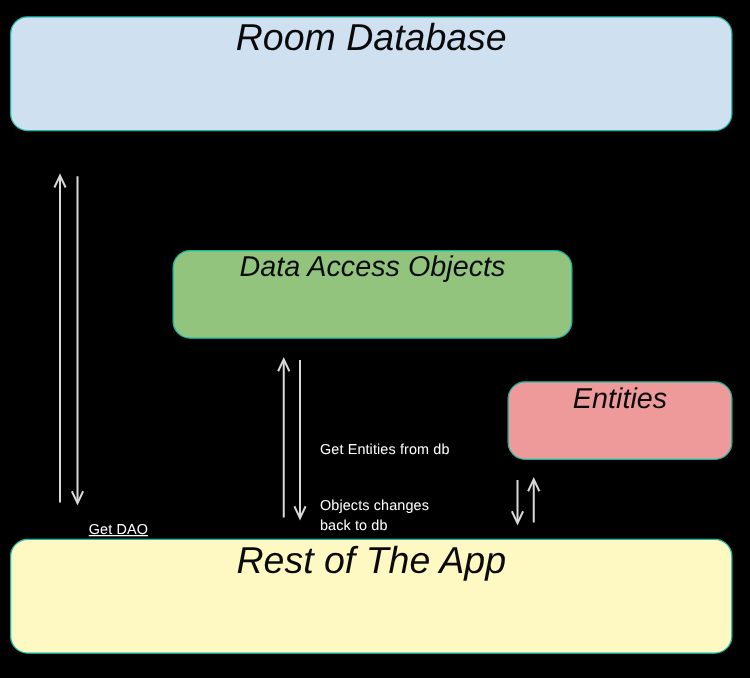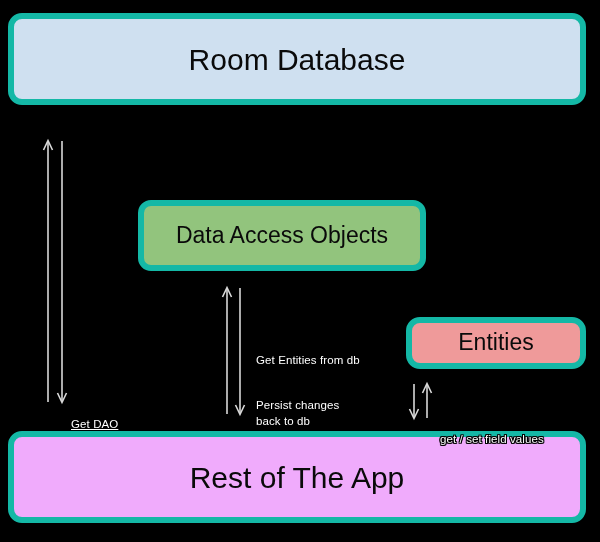--- a/index.html
+++ b/index.html
@@ -14,56 +14,55 @@
   #canvas {
     position: relative;
     width: 600px;
     height: 542px;
     background: #000000;
     overflow: hidden;
   }
   .node {
     position: absolute;
     box-sizing: border-box;
-    border: 6px solid #14b8a6;
+    border: 1px solid #14b8a6;
     border-radius: 14px;
     display: flex;
-    align-items: center;
+    align-items: flex-start;
     justify-content: center;
     color: #0a0a0a;
     text-align: center;
     line-height: 1.1;
     user-select: none;
+    font-style: italic;
   }
   .node-label {
     display: block;
     padding: 0 8px;
   }
 
   
   #node-room-database {
     left: 8px;  top: 13px;  width: 578px; height: 92px;
     background: #cfe0f0;
     font-size: 30px;
   }
   #node-dao {
-    left: 138px; top: 200px; width: 288px; height: 71px;
+    left: 138px; top: 200px; width: 320px; height: 71px;
     background: #92c47d;
     font-size: 23px;
-    border-radius: 13px;
   }
   #node-entities {
-    left: 406px; top: 305px; width: 180px; height: 52px;
+    left: 406px; top: 305px; width: 180px; height: 63px;
     background: #ef9a9a;
     font-size: 23px;
-    margin-top: 12px;
   }
   #node-rest-of-app {
     left: 8px;  top: 431px; width: 578px; height: 92px;
-    background: #f0abfc;
+    background: #fef9c3;
     font-size: 30px;
   }
 
   
   #connector-layer {
     position: absolute;
     left: 0;
     top: 0;
     width: 600px;
     height: 542px;
@@ -151,18 +150,17 @@
     <g>
       <line class="connector-line" x1="427" y1="384" x2="427" y2="418"></line>
       <path class="connector-head" d="M 422.5 393 L 427 383.5 L 431.5 393"></path>
     </g>
   </svg>
 
   <div class="edge-label" id="label-get-dao">Get DAO</div>
 
   <div class="edge-label" id="label-get-entities">Get Entities from db</div>
 
-  <div class="edge-label" id="label-persist-changes">Persist changes
+  <div class="edge-label" id="label-persist-changes">Objects changes
 back to db</div>
 
-  <div class="edge-label" id="label-get-set-field">get / set field values</div>
 
 </div>
 
 </body></html>

